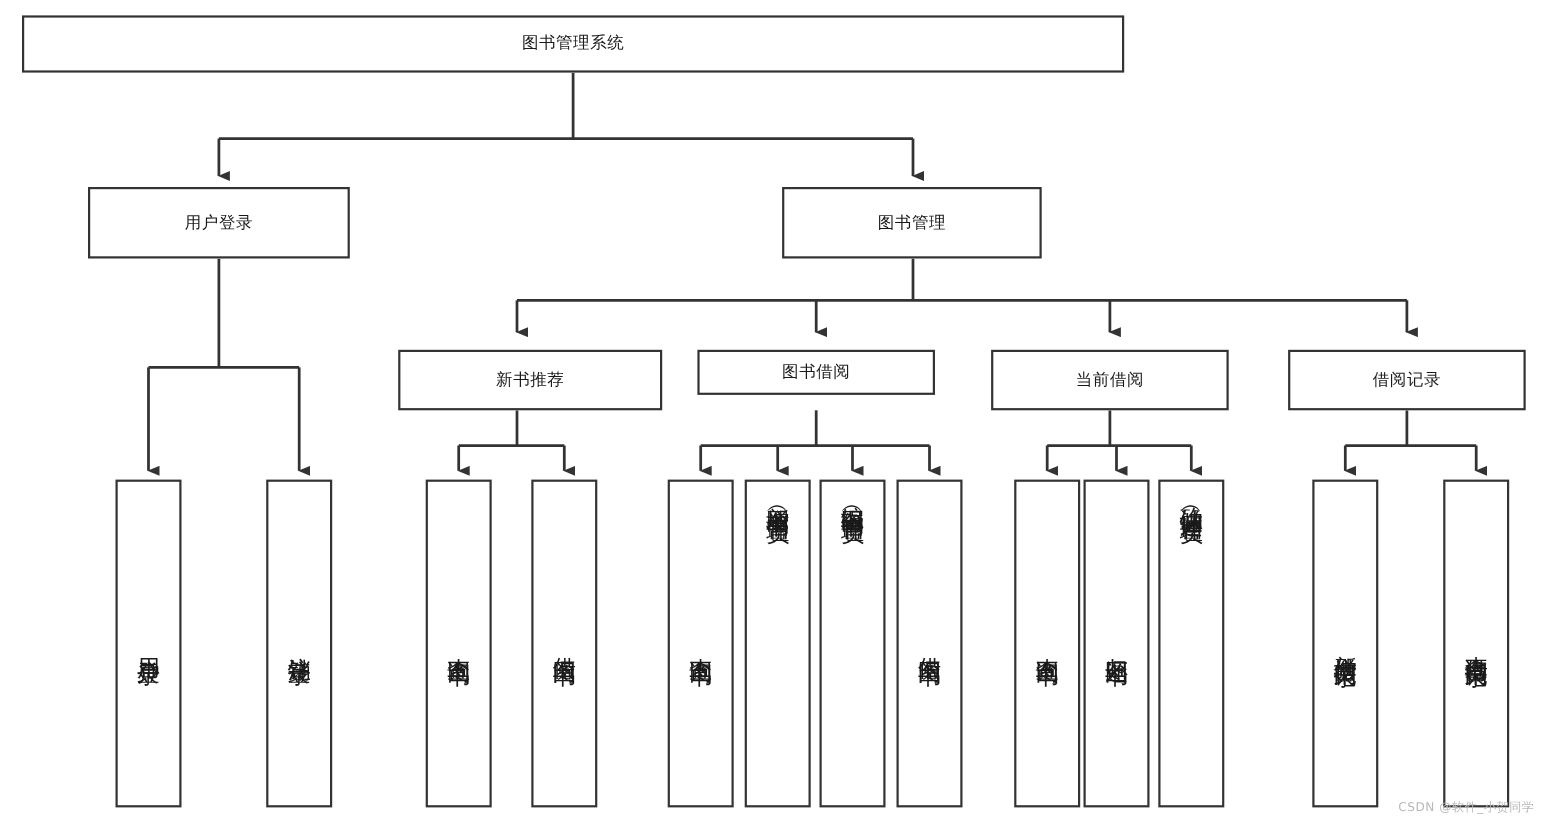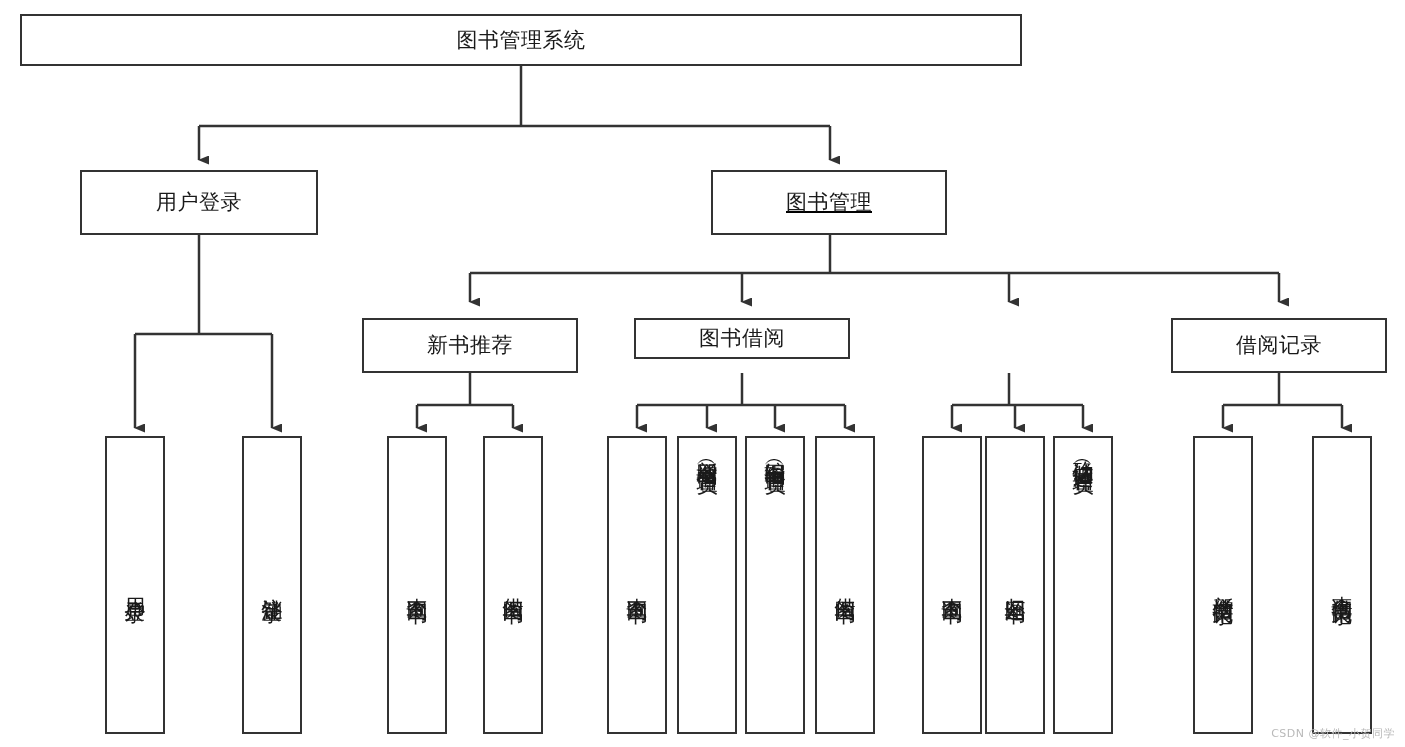--- a/index.html
+++ b/index.html
@@ -29,21 +29,21 @@
     position: absolute;
     box-sizing: border-box;
     border: 2.5px solid #333333;
     background: #ffffff;
     display: flex;
     align-items: center;
     justify-content: center;
     z-index: 2;
   }
   .node-label {
-    font-size: 21px;
+    font-size: 15px;
     line-height: 1.18;
     color: #1a1a1a;
     letter-spacing: 0.5px;
     text-align: center;
     white-space: nowrap;
   }
   .node.vertical .node-label {
     writing-mode: vertical-rl;
     text-orientation: upright;
     letter-spacing: 2px;
@@ -127,32 +127,35 @@
   </svg>
 
   <div class="node" style="left:20px; top:14px; width:1002px; height:52px;">
     <span class="node-label">图书管理系统</span>
   </div>
 
   <div class="node" style="left:80px; top:170px; width:238px; height:65px;">
     <span class="node-label">用户登录</span>
   </div>
 
-  <div class="node" style="left:711px; top:170px; width:236px; height:65px;text-decoration:underline;">
+  <div class="node" style="left:711px; top:170px; width:236px; height:65px;">
     <span class="node-label">图书管理</span>
   </div>
 
-  <div class="node" style="left:362px; top:318px; width:216px; height:55px;">
+  <div class="node" style="left:362px; top:318px; width:240px; height:55px;">
     <span class="node-label">新书推荐</span>
   </div>
 
   <div class="node" style="left:634px; top:318px; width:216px; height:41px;">
     <span class="node-label">图书借阅</span>
   </div>
 
+  <div class="node" style="left:901px; top:318px; width:216px; height:55px;">
+    <span class="node-label">当前借阅</span>
+  </div>
 
   <div class="node" style="left:1171px; top:318px; width:216px; height:55px;">
     <span class="node-label">借阅记录</span>
   </div>
 
   <div class="node vertical centered" style="left:105px; top:436px; width:60px; height:298px;">
     <span class="node-label">用户登录</span>
   </div>
 
   <div class="node vertical centered" style="left:242px; top:436px; width:60px; height:298px;">

